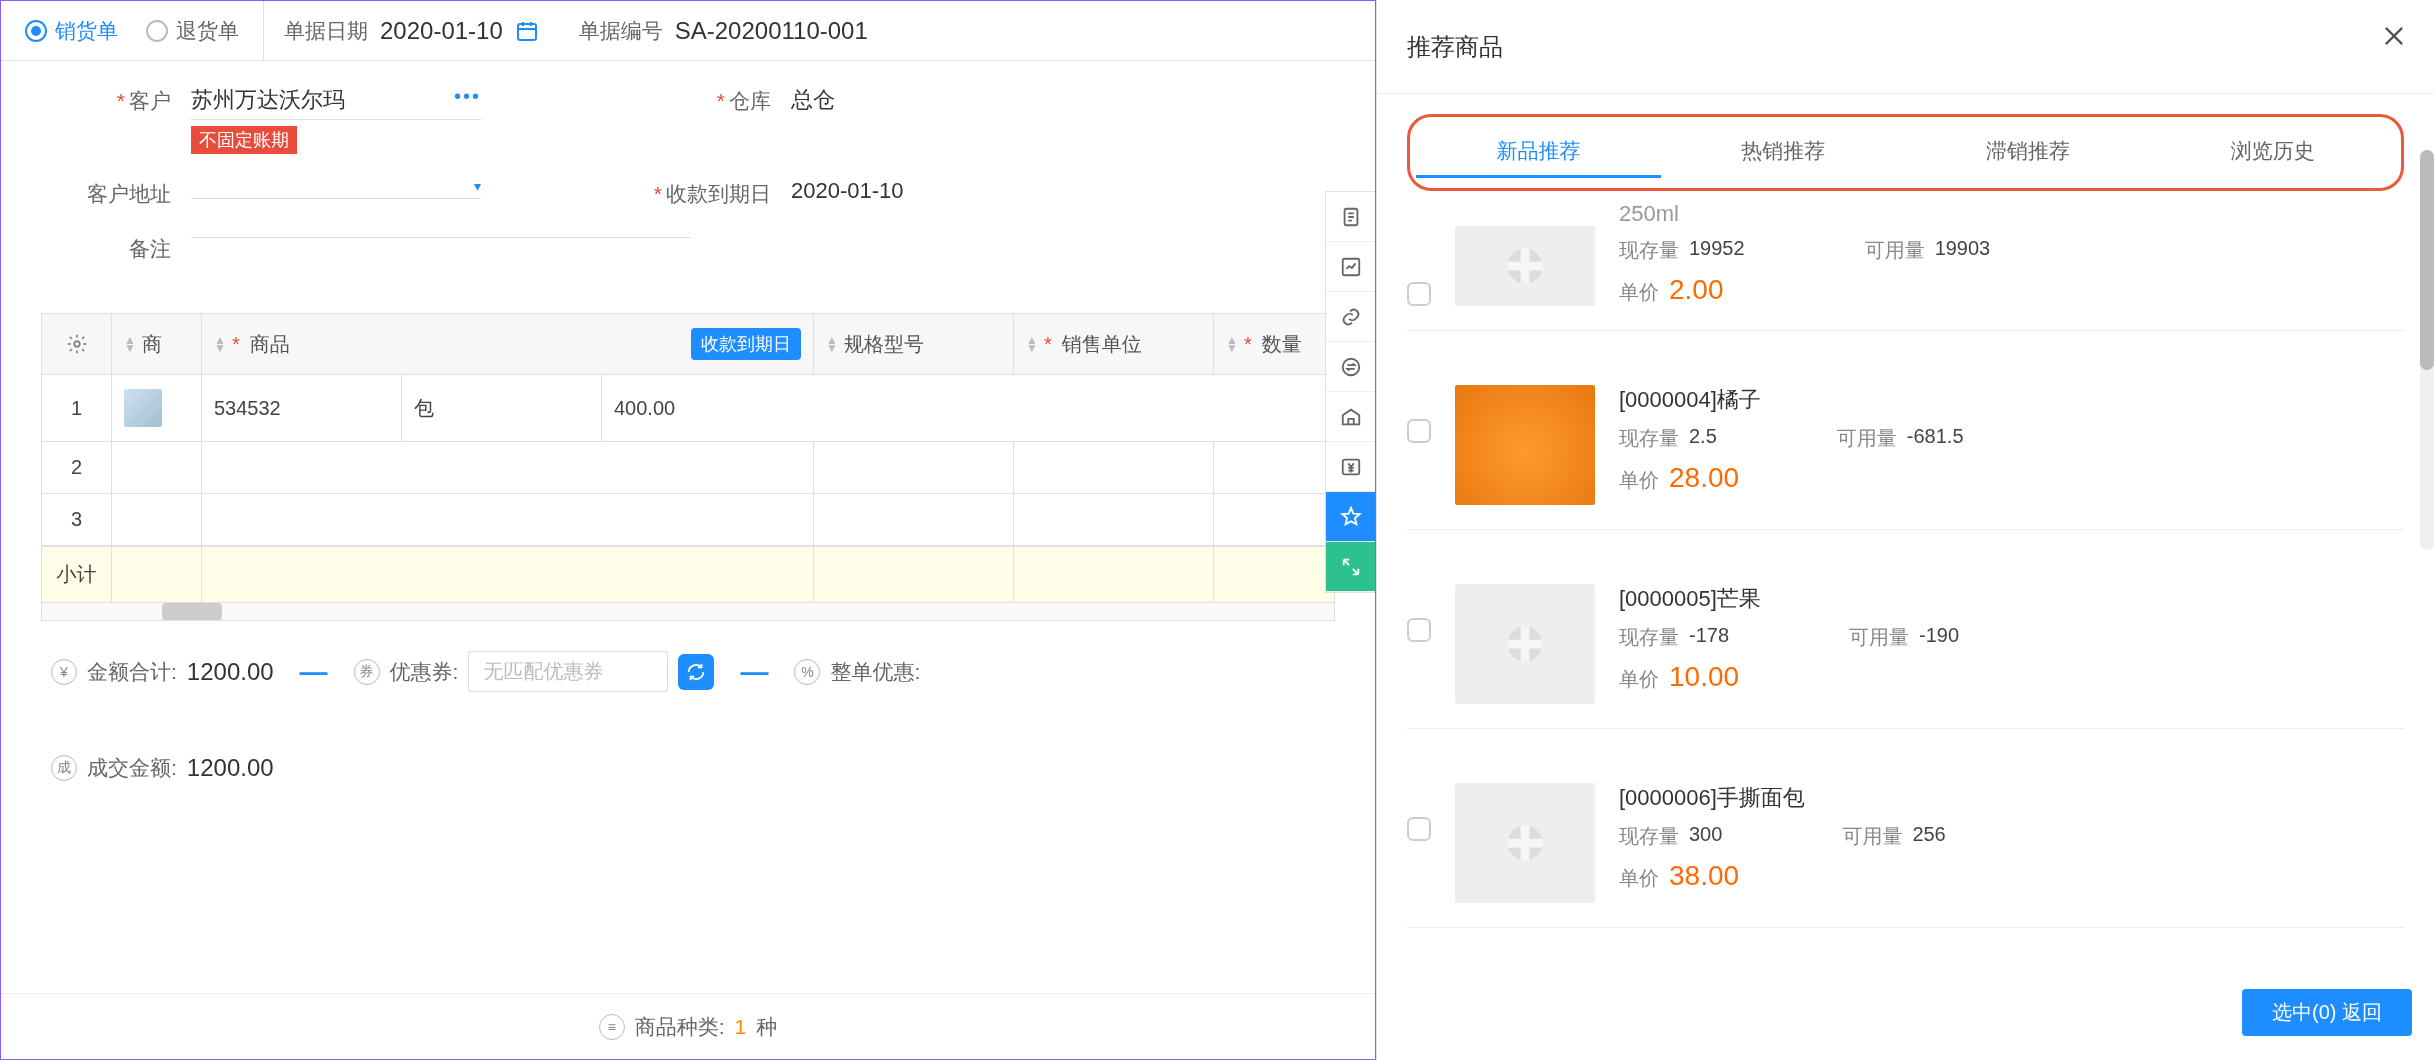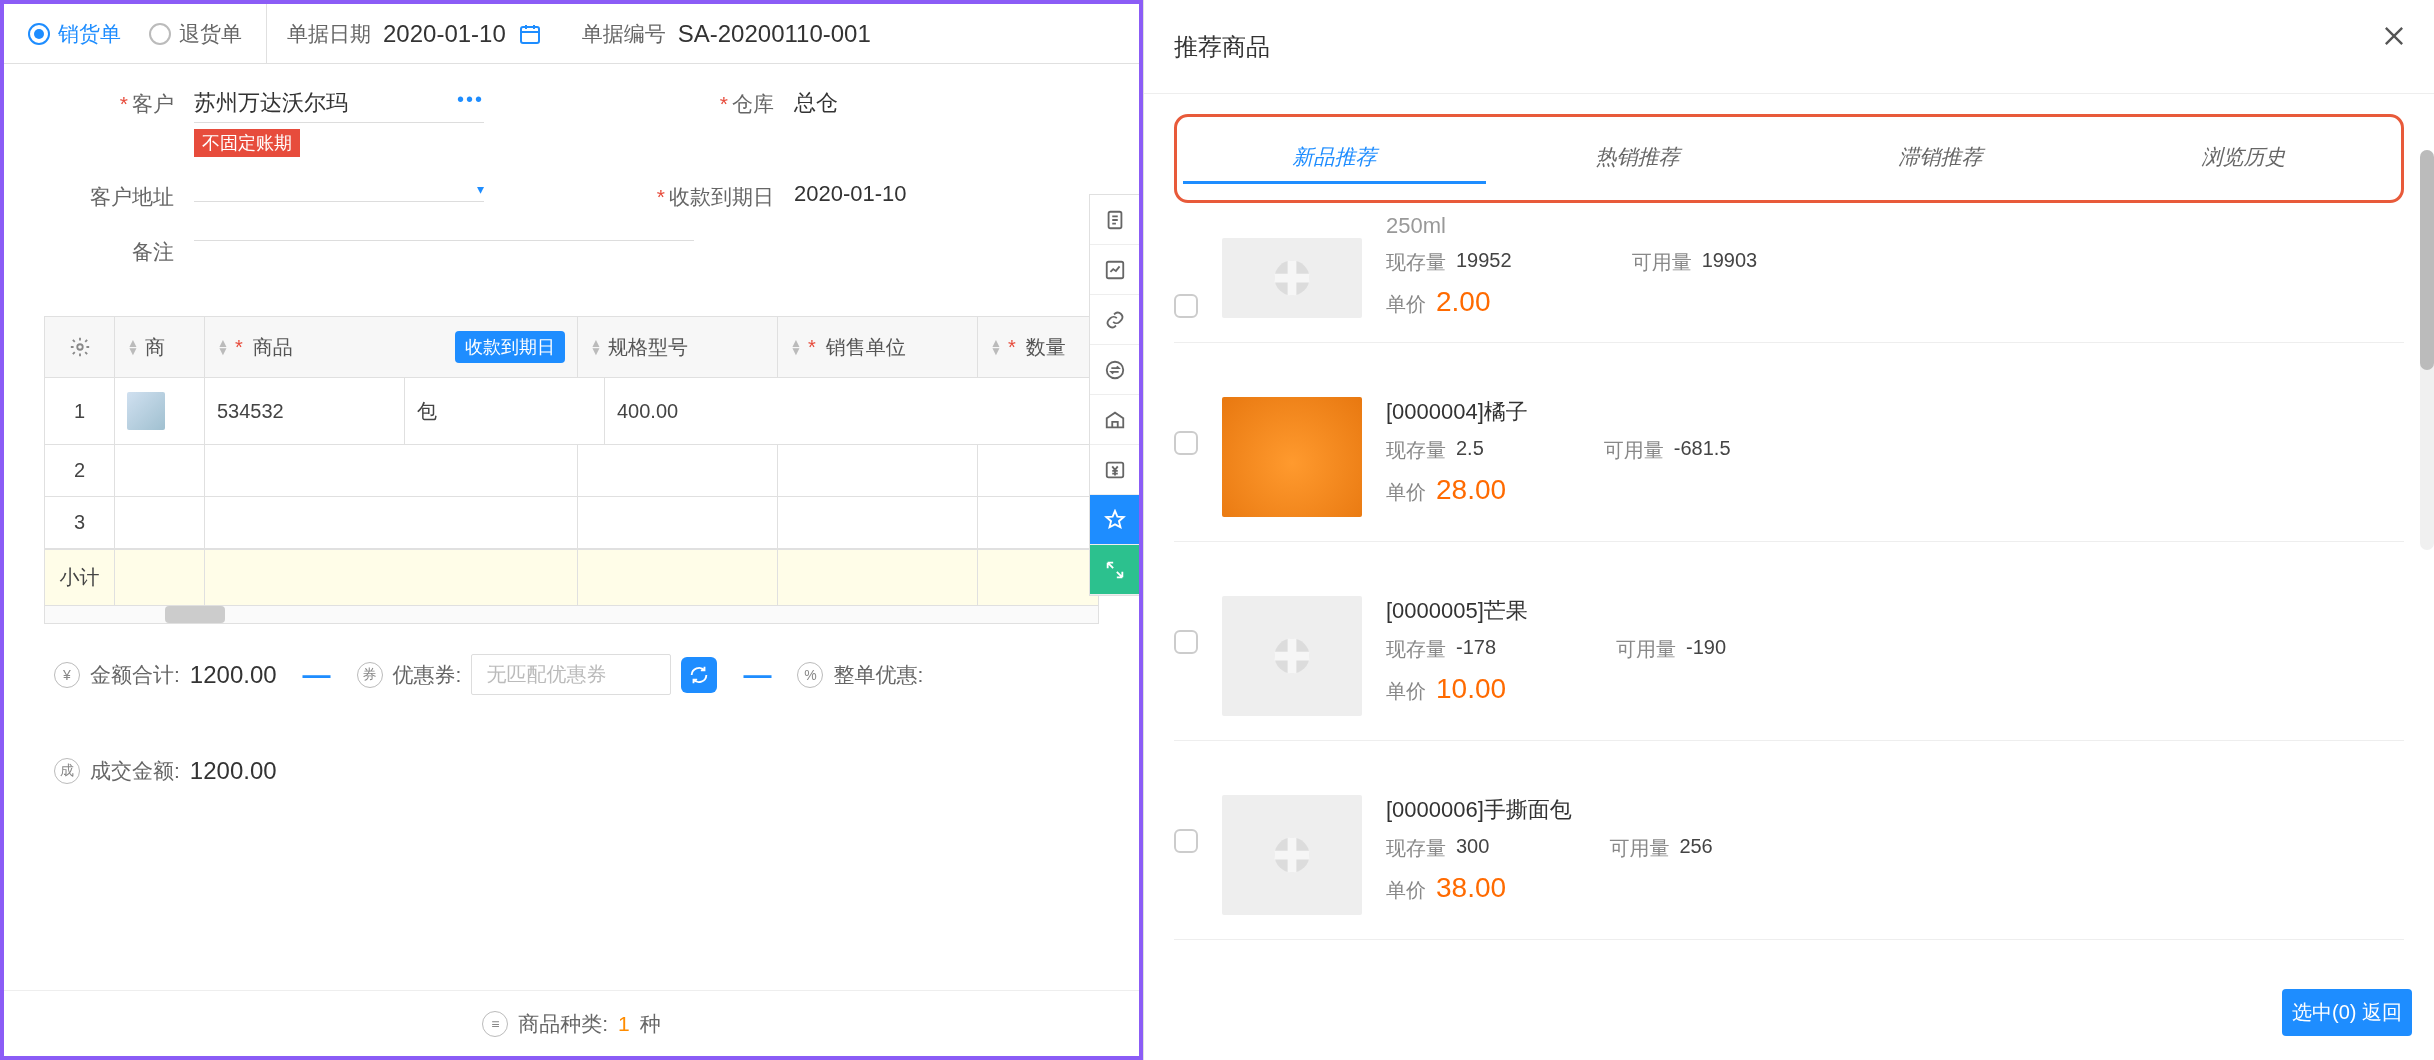--- a/index.html
+++ b/index.html
@@ -1,18 +1,18 @@
 <!DOCTYPE html>
 <html><head>
 <meta charset="utf-8">
 <style>
 * { box-sizing: border-box; margin: 0; padding: 0; }
 body { font-family: -apple-system, "Helvetica Neue", Arial, sans-serif; font-size: 21px; color: #333; background: #f5f5f5; overflow: hidden; }
 .root { display: flex; width: 2434px; height: 1060px; }
-.left-pane { width: 1143px; background: #fff; position: relative; border: 4px solid #8b5cf6; }
+.left-pane { width: 1376px; background: #fff; position: relative; border: 1px solid #8b5cf6; }
 .side-tools { position: absolute; right: 0; top: 190px; width: 50px; background: #fff; border: 1px solid #e0e0e0; border-right: none; display: flex; flex-direction: column; }
 .side-tools .tool { height: 50px; display: flex; align-items: center; justify-content: center; color: #666; cursor: pointer; border-bottom: 1px solid #eee; }
 .side-tools .tool.active { background: #1e8dff; color: #fff; }
 .side-tools .tool.expand { background: #2cc18e; color: #fff; }
 .top-row { display: flex; align-items: center; height: 60px; border-bottom: 1px solid #e0e0e0; }
 .tab-group { display: flex; align-items: center; padding: 0 10px; border-right: 1px solid #e0e0e0; height: 100%; }
 .radio-tab { display: flex; align-items: center; gap: 8px; padding: 0 14px; cursor: pointer; color: #666; }
 .radio-tab.selected { color: #1e8dff; }
 .radio-circle { width: 22px; height: 22px; border: 2px solid #bbb; border-radius: 50%; display: flex; align-items: center; justify-content: center; }
 .radio-tab.selected .radio-circle { border-color: #1e8dff; }
@@ -59,40 +59,40 @@
 .refresh-btn { width: 36px; height: 36px; background: #1e8dff; border-radius: 6px; display: flex; align-items: center; justify-content: center; cursor: pointer; }
 .refresh-btn svg { stroke: #fff; fill: none; stroke-width: 2; width: 22px; height: 22px; }
 .footer-bar { position: absolute; bottom: 0; left: 0; right: 0; height: 66px; display: flex; align-items: center; justify-content: center; gap: 10px; color: #666; border-top: 1px solid #eee; }
 .footer-bar .orange { color: #ff8c00; }
 
 .right-pane { flex: 1; background: #fff; border-left: 1px solid #e0e0e0; display: flex; flex-direction: column; position: relative; }
 .panel-hdr { height: 94px; display: flex; align-items: center; padding: 0 30px; border-bottom: 1px solid #eee; position: relative; }
 .panel-title { font-size: 24px; color: #333; }
 .close-x { position: absolute; right: 26px; top: 22px; cursor: pointer; color: #666; }
 .close-x svg { width: 28px; height: 28px; stroke: #555; stroke-width: 2; fill: none; }
-.rec-tabs { display: flex; margin: 20px 30px 0; border: 3px solid #e85a3a; border-radius: 14px; padding: 16px 6px; font-style: italic; }
+.rec-tabs { display: flex; margin: 20px 30px 0; border: 3px solid #e85a3a; border-radius: 24px; padding: 10px 6px; }
 .rec-tab { flex: 1; text-align: center; padding: 10px 0; color: #666; cursor: pointer; border-bottom: 3px solid transparent; }
 .rec-tab.active { color: #1e8dff; border-bottom: 3px solid #1e8dff; }
 .prod-list { flex: 1; overflow: hidden; position: relative; padding: 0 30px; }
 .prod-item { display: flex; align-items: flex-start; gap: 24px; border-bottom: 1px solid #eee; padding: 24px 0; margin-top: 30px; }
 .prod-item.first { padding-top: 0; }
 .chk { width: 24px; height: 24px; border: 2px solid #ccc; border-radius: 6px; margin-top: 34px; cursor: pointer; flex-shrink: 0; }
 .prod-img { width: 140px; height: 120px; background: #eee; border-radius: 2px; display: flex; align-items: center; justify-content: center; color: #ccc; flex-shrink: 0; }
 .placeholder-ico { width: 70px; height: 70px; opacity: 0.5; }
 .orange-img { background: radial-gradient(circle at 50% 55%, #ff9a2e, #e87810); }
 .prod-info { flex: 1; display: flex; flex-direction: column; gap: 10px; }
 .prod-name { color: #333; font-size: 22px; }
 .prod-stats { display: flex; gap: 120px; }
 .stat { display: flex; gap: 10px; color: #888; font-size: 20px; }
 .stat .v { color: #444; }
 .price-row { display: flex; gap: 10px; color: #888; font-size: 20px; align-items: baseline; }
 .price-row .price { color: #ff6a00; font-size: 28px; font-weight: 500; }
 .vscroll { position: absolute; right: 0; top: 150px; width: 14px; height: 400px; background: #f0f0f0; border-radius: 7px; }
 .vscroll-thumb { width: 100%; height: 220px; background: #bbb; border-radius: 7px; }
-.action-btn { position: absolute; bottom: 24px; right: 22px; background: #1e8dff; color: #fff; padding: 10px 10px; border-radius: 4px; font-size: 20px; cursor: pointer; }
+.action-btn { position: absolute; bottom: 24px; right: 22px; background: #1e8dff; color: #fff; padding: 10px 30px; border-radius: 4px; font-size: 20px; cursor: pointer; }
 </style>
 </head>
 <body>
 
 <div class="root">
 
   <div class="left-pane">
     <div class="top-row">
       <div class="tab-group">
         <div class="radio-tab selected">

